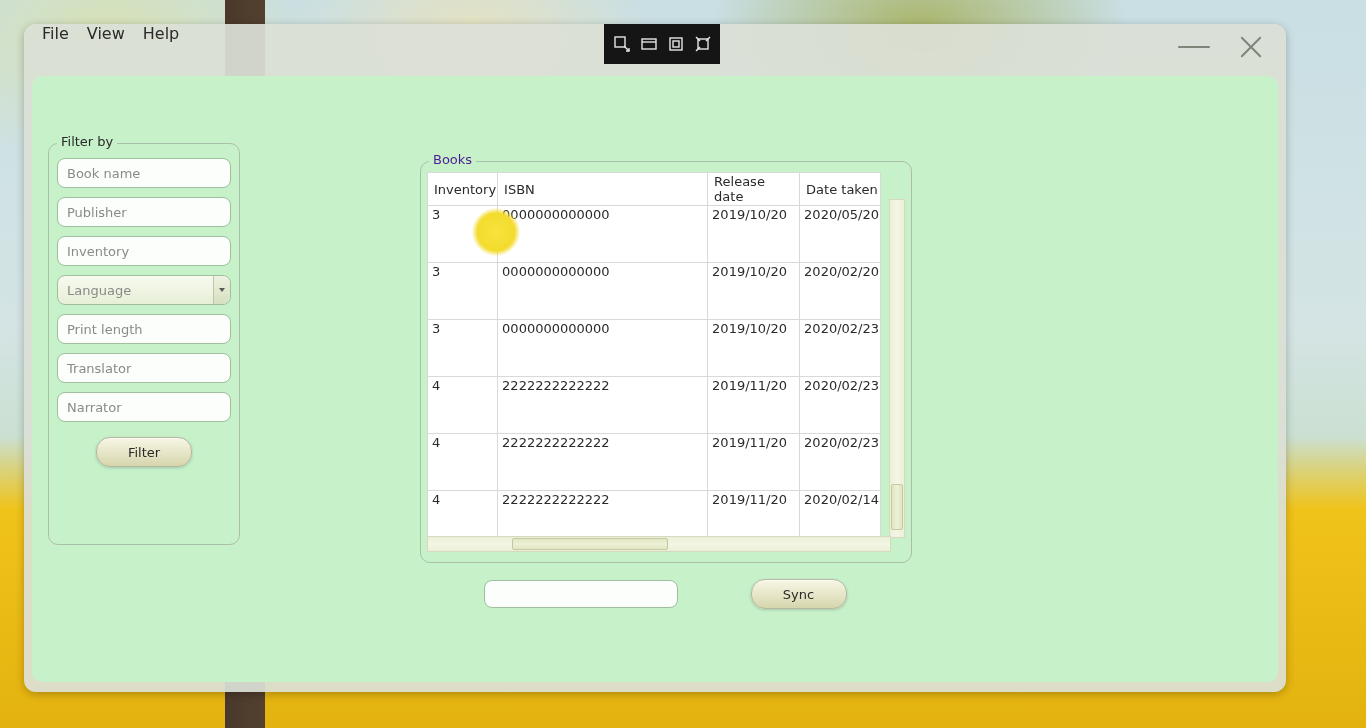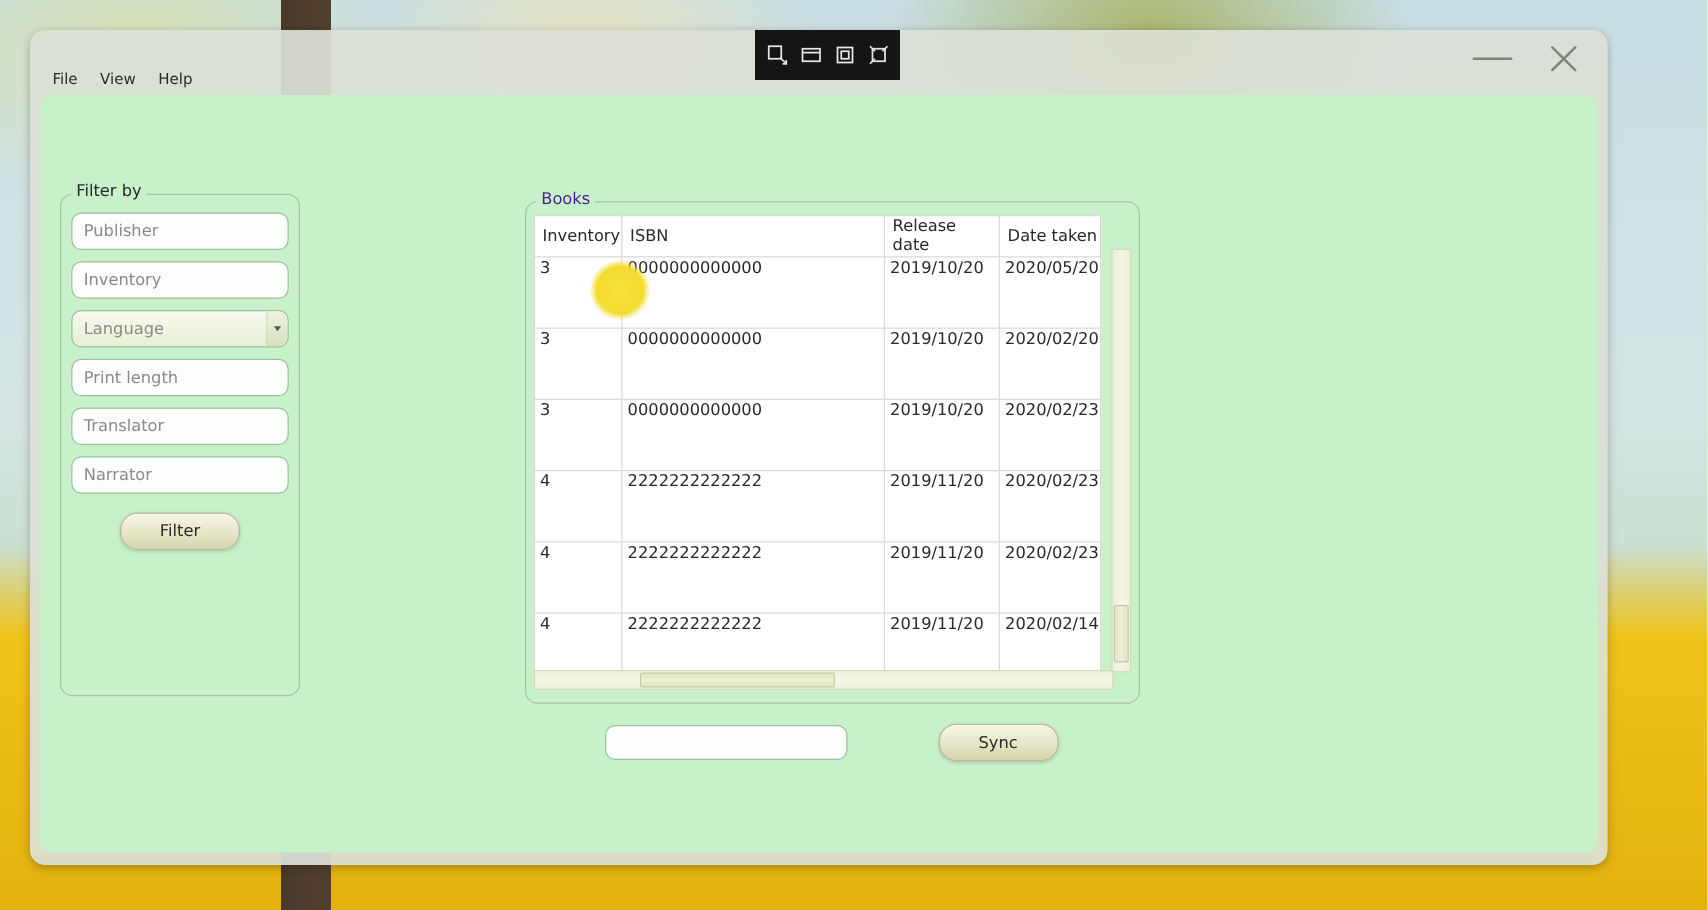--- a/index.html
+++ b/index.html
@@ -65,25 +65,25 @@
     background: rgba(220,224,214,0.93);
     border-radius: 12px;
     overflow: hidden;
     box-shadow: 0 2px 8px rgba(0,0,0,0.25);
   }
 
   
   .menubar {
     height: 46px;
     display: flex;
-    align-items: flex-end;
+    align-items: flex-start;
     padding-left: 18px;
     gap: 18px;
     color: #2a2a2a;
-    font-size: 12px;
+    font-size: 16px;
     position: relative;
     border-top-left-radius: 12px;
     border-top-right-radius: 12px;
   }
   .menubar .menu-item { cursor: default; }
   .win-controls {
     position: absolute;
     right: 8px;
     top: 0;
     height: 46px;
@@ -123,21 +123,21 @@
     right: 8px;
     bottom: 10px;
     background: #c6f1c9;
     border-radius: 10px;
   }
 
   
   .filter-group {
     position: absolute;
     left: 16px;
-    top: 79px;
+    top: 67px;
     width: 190px;
     height: 400px;
     border: 1px solid #a9bfa8;
     border-radius: 10px;
   }
   .filter-group .legend {
     position: absolute;
     top: -10px;
     left: 8px;
     background: #c6f1c9;
@@ -376,20 +376,23 @@
         <div class="min-line"></div>
         <div class="close-x"></div>
       </div>
     </div>
 
     <div class="content-pane">
 
       <div class="filter-group">
         <div class="legend">Filter by</div>
         <div class="filter-inner">
+          <div class="field">
+              <span>Book name</span>
+            </div>
           <div class="field">
               <span>Publisher</span>
             </div>
           <div class="field">
               <span>Inventory</span>
             </div>
           <div class="field combo">
               <span>Language</span>
               <div class="arrow-btn"></div>
             </div>

